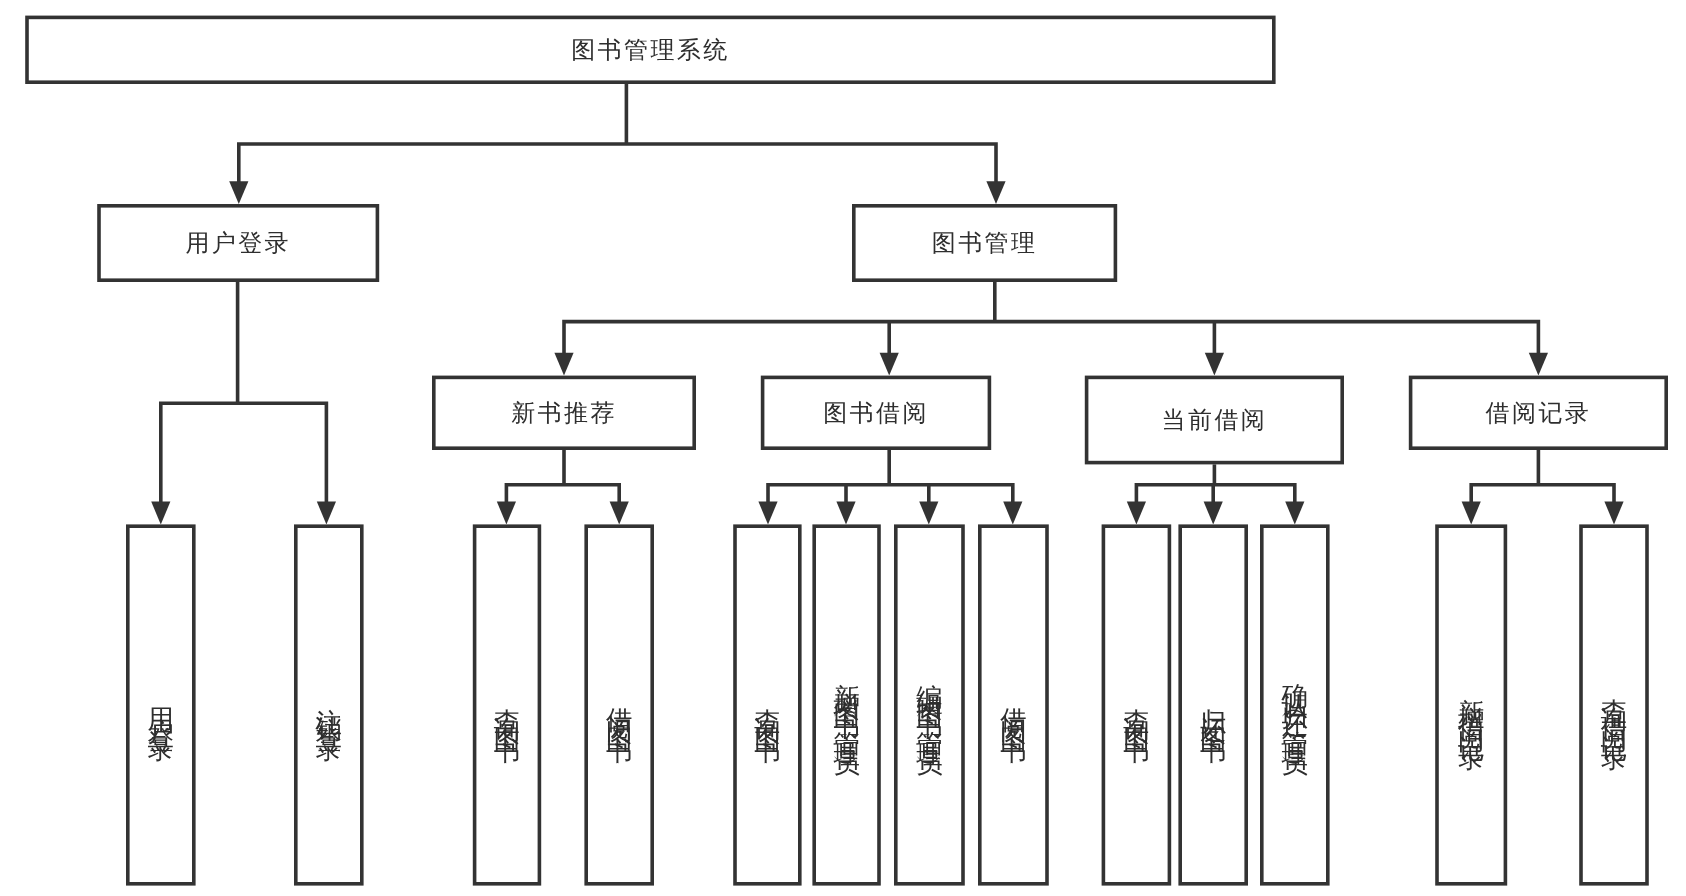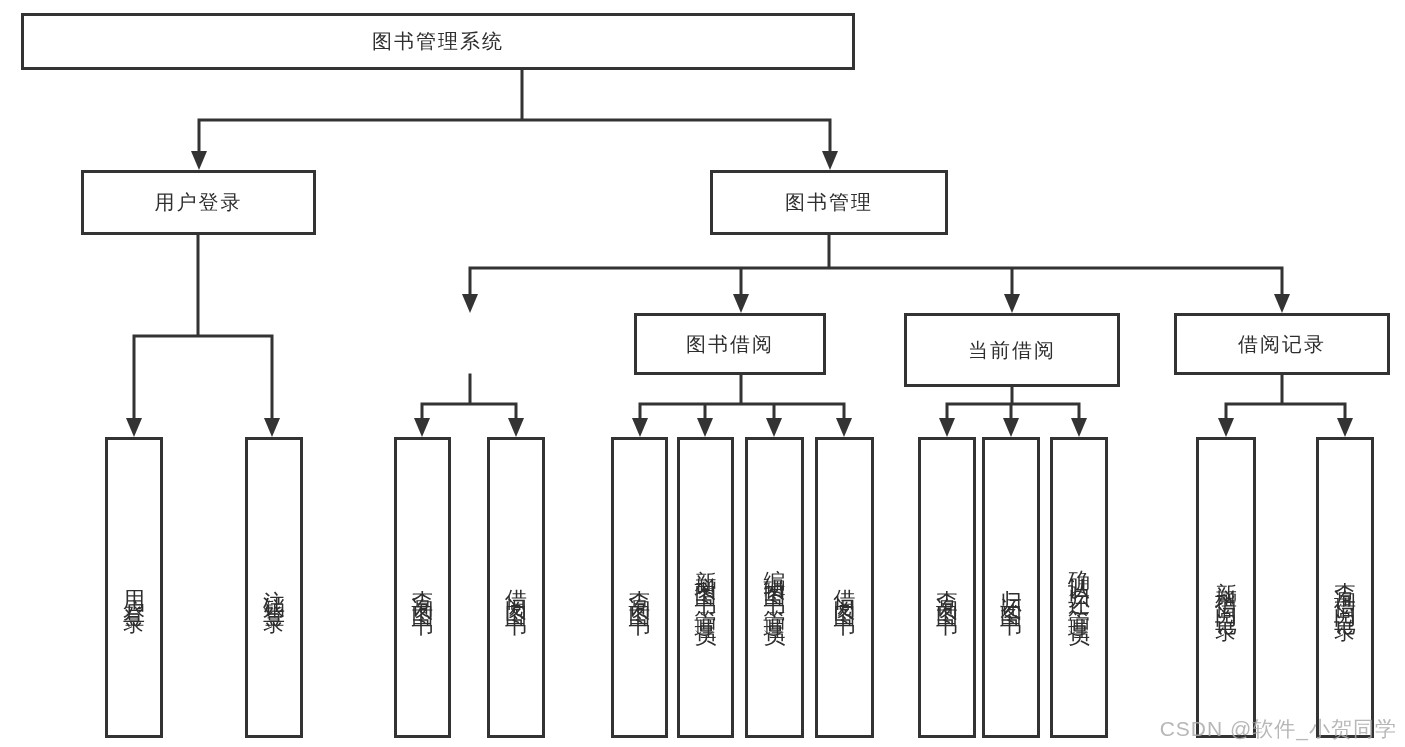--- a/index.html
+++ b/index.html
@@ -90,25 +90,26 @@
       <polygon points="766,418 782,418 774,437"></polygon>
       <polygon points="836,418 852,418 844,437"></polygon>
       <polygon points="939,418 955,418 947,437"></polygon>
       <polygon points="1003,418 1019,418 1011,437"></polygon>
       <polygon points="1071,418 1087,418 1079,437"></polygon>
       <polygon points="1218,418 1234,418 1226,437"></polygon>
       <polygon points="1337,418 1353,418 1345,437"></polygon>
     </g>
   </svg>
 
-  <div class="node hnode root-node" style="left:21px; top:13px; width:834px; height:57px;">图书管理系统</div>
+  <div class="node hnode root-node" style="left:21px; top:13px; width:1042px; height:57px;">图书管理系统</div>
 
   <div class="node hnode" style="left:81px; top:170px; width:235px; height:65px;">用户登录</div>
-  <div class="node hnode" style="left:710px; top:170px; width:238px; height:65px;">图书管理</div>
+  <div class="node hnode" style="left:710px; top:170px; width:221px; height:65px;">图书管理</div>
 
+  <div class="node hnode" style="left:360px; top:313px; width:220px; height:62px;">新书推荐</div>
   <div class="node hnode" style="left:634px; top:313px; width:192px; height:62px;">图书借阅</div>
   <div class="node hnode" style="left:904px; top:313px; width:216px; height:74px;">当前借阅</div>
   <div class="node hnode" style="left:1174px; top:313px; width:216px; height:62px;">借阅记录</div>
 
   <div class="node vnode" style="left:105px; top:437px; width:58px; height:301px;">
     <span>用户登录</span>
   </div>
   <div class="node vnode" style="left:245px; top:437px; width:58px; height:301px;">
     <span>注销登录</span>
   </div>
@@ -143,15 +144,14 @@
     <span>确认归还（管理员）</span>
   </div>
 
   <div class="node vnode" style="left:1196px; top:437px; width:60px; height:301px;">
     <span>新增借阅记录</span>
   </div>
   <div class="node vnode" style="left:1316px; top:437px; width:58px; height:301px;">
     <span>查询借阅记录</span>
   </div>
 
-  <div class="watermark">CSDN @软件_小贺同学</div>
 
 </div>
 
 </body></html>

